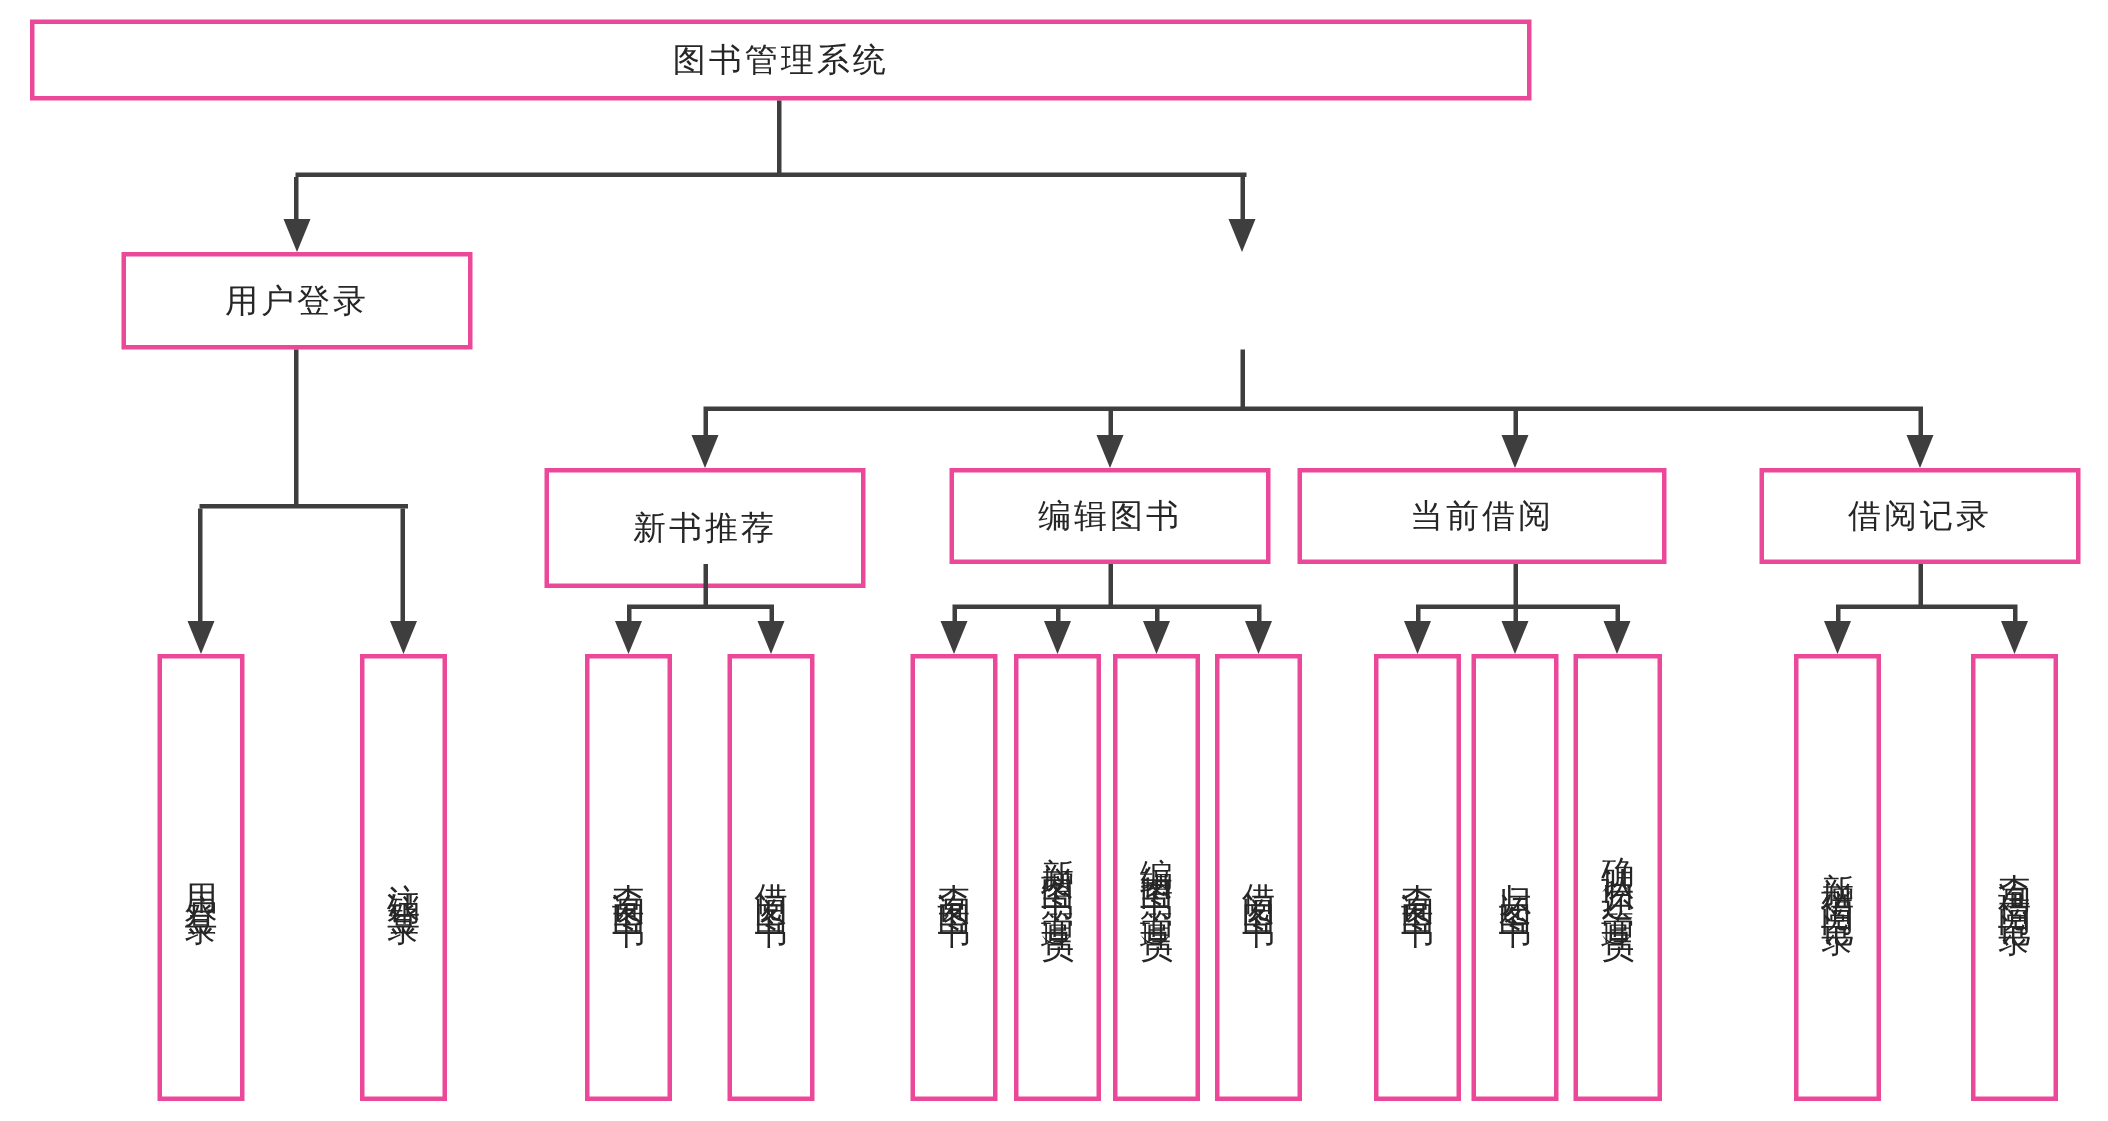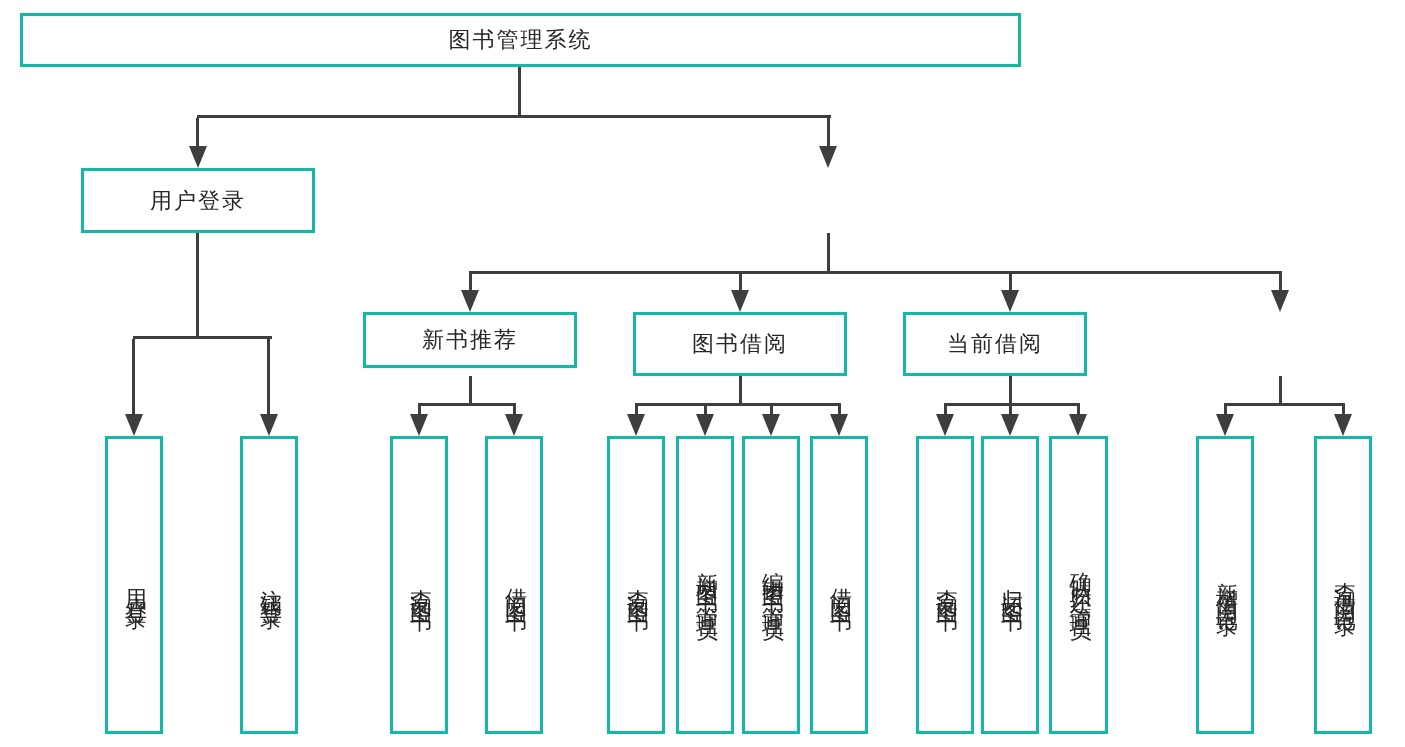--- a/index.html
+++ b/index.html
@@ -5,24 +5,23 @@
   html,body{margin:0;padding:0;background:#ffffff;}
   #canvas{
     position:relative;
     width:1405px;height:747px;
     background:#ffffff;
     font-family:"Liberation Sans","DejaVu Sans",sans-serif;
     overflow:hidden;
   }
   .node{
     position:absolute;box-sizing:border-box;
-    border:3px solid #14b8a6;background:#ffffff;
+    border:3px solid #ec4899;background:#ffffff;
     display:flex;align-items:center;justify-content:center;
     color:#262626;
-    font-family:Liberation Mono, monospace;
   }
   .h-node{font-size:22px;letter-spacing:2px;white-space:nowrap;}
   .v-node .vtext{
     writing-mode:vertical-rl;text-orientation:mixed;
     font-size:22px;letter-spacing:7px;line-height:1;
     color:#262626;
   }
   .line{position:absolute;background:#3e3e3e;}
   .arrow{
     position:absolute;width:0;height:0;
@@ -65,23 +64,24 @@
   <div class="line" style="left:469px;top:271px;width:813px;height:3px"></div>
   <div class="line" style="left:469px;top:274px;width:3px;height:18px"></div>
   <div class="arrow" style="left:461px;top:290px"></div>
   <div class="line" style="left:739px;top:274px;width:3px;height:18px"></div>
   <div class="arrow" style="left:731px;top:290px"></div>
   <div class="line" style="left:1009px;top:274px;width:3px;height:18px"></div>
   <div class="arrow" style="left:1001px;top:290px"></div>
   <div class="line" style="left:1279px;top:274px;width:3px;height:18px"></div>
   <div class="arrow" style="left:1271px;top:290px"></div>
 
-  <div class="node h-node" style="left:363px;top:312px;width:214px;height:56px">新书推荐</div>
-  <div class="node h-node" style="left:633px;top:312px;width:214px;height:64px">图书借阅</div>
-  <div class="node h-node" style="left:903px;top:312px;width:184px;height:64px">当前借阅</div>
+  <div class="node h-node" style="left:363px;top:312px;width:214px;height:80px">新书推荐</div>
+  <div class="node h-node" style="left:633px;top:312px;width:214px;height:64px">编辑图书</div>
+  <div class="node h-node" style="left:865px;top:312px;width:246px;height:64px">当前借阅</div>
+  <div class="node h-node" style="left:1173px;top:312px;width:214px;height:64px">借阅记录</div>
 
   <div class="line" style="left:469px;top:376px;width:3px;height:30px"></div>
   <div class="line" style="left:418px;top:403px;width:98px;height:3px"></div>
   <div class="line" style="left:418px;top:406px;width:3px;height:10px"></div>
   <div class="arrow" style="left:410px;top:414px"></div>
   <div class="line" style="left:513px;top:406px;width:3px;height:10px"></div>
   <div class="arrow" style="left:505px;top:414px"></div>
 
   <div class="line" style="left:739px;top:376px;width:3px;height:30px"></div>
   <div class="line" style="left:635px;top:403px;width:206px;height:3px"></div>

